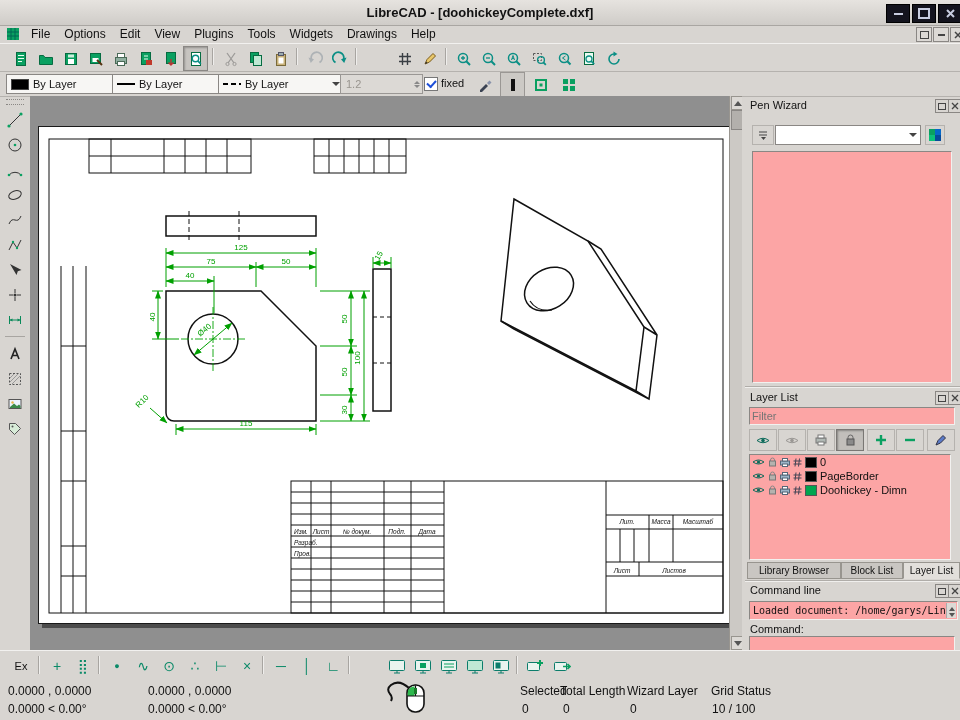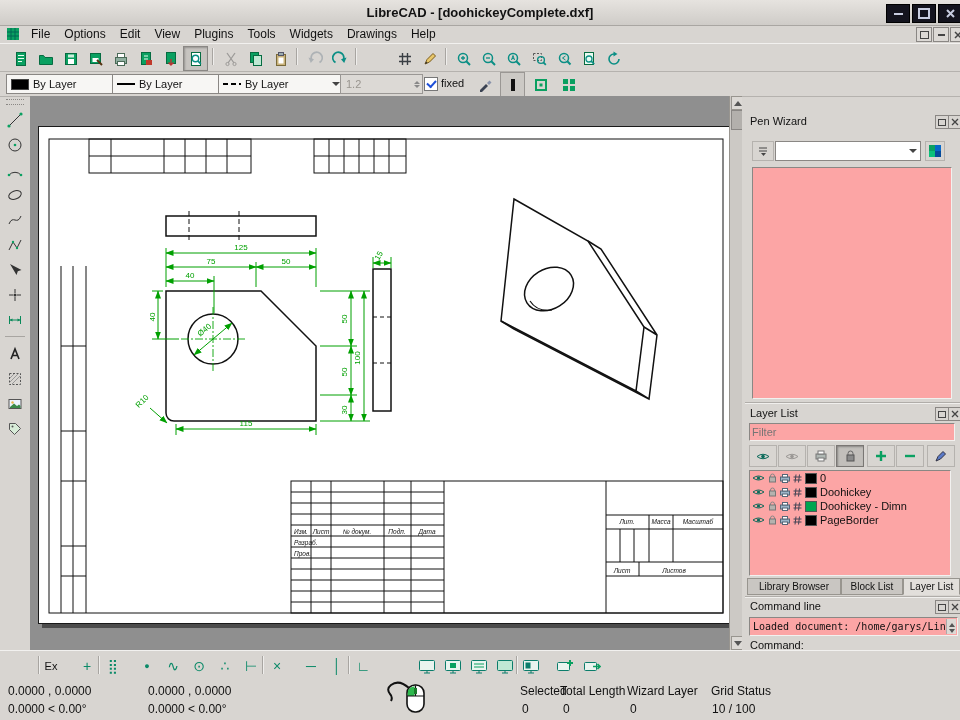--- a/index.html
+++ b/index.html
@@ -47,21 +47,21 @@
   .canvas{left:30px;top:96px;width:712px;height:554px;background:#8f8f8f;overflow:hidden;}
   .sheet{position:absolute;left:8px;top:30px;width:692px;height:496px;background:#fff;
     border:1px solid #1a1a1a;box-shadow:4px 4px 0 #4c4c4c;}
   .vscroll{position:absolute;left:699px;top:0;width:13px;height:554px;background:#ccc9c5;border-left:1px solid #98958f;}
   .sarrow{position:absolute;left:1px;width:11px;height:12px;background:#dcd9d5;border:1px solid #98958f;
     display:flex;align-items:center;justify-content:center;}
   .tri-up{width:0;height:0;border:4px solid transparent;border-bottom:5px solid #555;margin-top:-4px;}
   .tri-dn{width:0;height:0;border:4px solid transparent;border-top:5px solid #555;margin-bottom:-4px;}
   .thumb{position:absolute;left:1px;top:14px;width:11px;height:18px;background:#b3b0ac;border:1px solid #8a8784;}
   
-  .rightpanel{left:745px;top:112px;width:215px;height:554px;}
+  .rightpanel{left:745px;top:96px;width:215px;height:554px;}
   .docktitle{position:absolute;font-size:11px;}
   .dockbtn{position:absolute;width:12px;height:12px;background:#d8d5d1;border:1px solid #8a8784;
     display:flex;align-items:center;justify-content:center;font-size:9px;color:#333;}
   .dockbtn .fbox{width:6px;height:5px;border:1px solid #444;}
   .sunken{border:1px solid;border-color:#8a8784 #f2f1ef #f2f1ef #8a8784;background:#fca5a5;}
   .hsep{position:absolute;left:0;width:215px;height:1px;background:#b0ada9;border-bottom:1px solid #f0efed;}
   .ltbtn{position:absolute;width:26px;height:20px;border:1px solid #b5b2ae;background:#d8d5d1;
     display:flex;align-items:center;justify-content:center;}
   .ltbtn.pressed{background:#c2bfbb;border-color:#7a7774;box-shadow:inset 1px 1px 2px rgba(0,0,0,.3);}
   .layer-row{height:14px;display:flex;align-items:center;gap:3px;padding-left:2px;font-size:11px;}
@@ -70,21 +70,21 @@
     border:1px solid #98958f;background:#c9c6c2;}
   .tab.active{background:#e2dfdb;border-bottom-color:#e2dfdb;}
   .cmdhist{position:absolute;font-family:"DejaVu Sans Mono",monospace;font-size:10px;line-height:15px;
     padding:1px 10px 0 3px;white-space:nowrap;overflow:hidden;}
   .cmdinput{position:absolute;font-size:11px;}
   .histscroll{position:absolute;right:1px;top:1px;width:9px;height:15px;background:#dcd9d5;border-left:1px solid #aaa;}
   
   .snapbar{left:0;top:650px;width:960px;height:28px;border-top:1px solid #f2f1ef;background:#d8d5d1;
     border-bottom:1px solid #b5b2ae;}
   .sbtn{position:absolute;top:3px;width:24px;height:22px;display:flex;align-items:center;justify-content:center;
-    font-size:14px;color:#0b8a68;border:1px solid transparent;margin-left:30px;}
+    font-size:14px;color:#0b8a68;border:1px solid transparent;}
   .ssep{position:absolute;top:5px;width:1px;height:18px;background:#a8a5a1;border-right:1px solid #efeeec;}
   
   .statusbar{left:0;top:678px;width:960px;height:42px;background:#d8d5d1;}
   .stext{position:absolute;font-size:12px;white-space:nowrap;}
   svg{display:block;}
 </style>
 </head>
 <body>
 
 <div id="app">
@@ -643,61 +643,41 @@
           </svg>
         <svg width="10" height="9">
             <rect x="0.5" y="3" width="9" height="4" fill="#9ab4c8" stroke="#567"></rect>
             <rect x="2.5" y="0.5" width="5" height="2.5" fill="#fff" stroke="#567"></rect>
             <rect x="2.5" y="6" width="5" height="2.5" fill="#fff" stroke="#567"></rect>
           </svg>
         <svg width="9" height="9">
             <path d="M3 0.5 L2 8.5 M6.5 0.5 L5.5 8.5 M0.5 3 H8.5 M0.5 6 H8.5" stroke="#445"></path>
           </svg>
         <span class="lswatch" style="background: rgb(0, 0, 0);"></span>
-        <span>Doohickey</span>
+        <span>PageBorder</span>
       </div>
       <div class="layer-row">
         <svg width="13" height="8">
             <path d="M1 4 Q6.5 0 12 4 Q6.5 8 1 4 Z" stroke="#0b6a5a" fill="none"></path>
             <circle cx="6.5" cy="4" r="1.6" fill="#0b6a5a"></circle>
           </svg>
         <svg width="9" height="10">
             <path d="M2.5 4 V3 A2 2 0 0 1 6.5 3 V4" stroke="#888" fill="none"></path>
             <rect x="1.5" y="4" width="6" height="5" fill="#b5b2ae" stroke="#777"></rect>
           </svg>
         <svg width="10" height="9">
             <rect x="0.5" y="3" width="9" height="4" fill="#9ab4c8" stroke="#567"></rect>
             <rect x="2.5" y="0.5" width="5" height="2.5" fill="#fff" stroke="#567"></rect>
             <rect x="2.5" y="6" width="5" height="2.5" fill="#fff" stroke="#567"></rect>
           </svg>
         <svg width="9" height="9">
             <path d="M3 0.5 L2 8.5 M6.5 0.5 L5.5 8.5 M0.5 3 H8.5 M0.5 6 H8.5" stroke="#445"></path>
           </svg>
         <span class="lswatch" style="background: rgb(0, 165, 80);"></span>
         <span>Doohickey - Dimn</span>
-      </div>
-      <div class="layer-row">
-        <svg width="13" height="8">
-            <path d="M1 4 Q6.5 0 12 4 Q6.5 8 1 4 Z" stroke="#0b6a5a" fill="none"></path>
-            <circle cx="6.5" cy="4" r="1.6" fill="#0b6a5a"></circle>
-          </svg>
-        <svg width="9" height="10">
-            <path d="M2.5 4 V3 A2 2 0 0 1 6.5 3 V4" stroke="#888" fill="none"></path>
-            <rect x="1.5" y="4" width="6" height="5" fill="#b5b2ae" stroke="#777"></rect>
-          </svg>
-        <svg width="10" height="9">
-            <rect x="0.5" y="3" width="9" height="4" fill="#9ab4c8" stroke="#567"></rect>
-            <rect x="2.5" y="0.5" width="5" height="2.5" fill="#fff" stroke="#567"></rect>
-            <rect x="2.5" y="6" width="5" height="2.5" fill="#fff" stroke="#567"></rect>
-          </svg>
-        <svg width="9" height="9">
-            <path d="M3 0.5 L2 8.5 M6.5 0.5 L5.5 8.5 M0.5 3 H8.5 M0.5 6 H8.5" stroke="#445"></path>
-          </svg>
-        <span class="lswatch" style="background: rgb(0, 0, 0);"></span>
-        <span>PageBorder</span>
       </div>
     </div>
 
     <div class="abs" style="left:0;top:466px;width:215px;height:16px;text-decoration:underline;">
       <span class="tab" style="left:2px;width:92px;">Library Browser</span>
       <span class="tab" style="left:96px;width:60px;">Block List</span>
       <span class="tab active" style="left:158px;width:55px;">Layer List</span>
     </div>
 
     <div class="hsep" style="top:484px;"></div>

